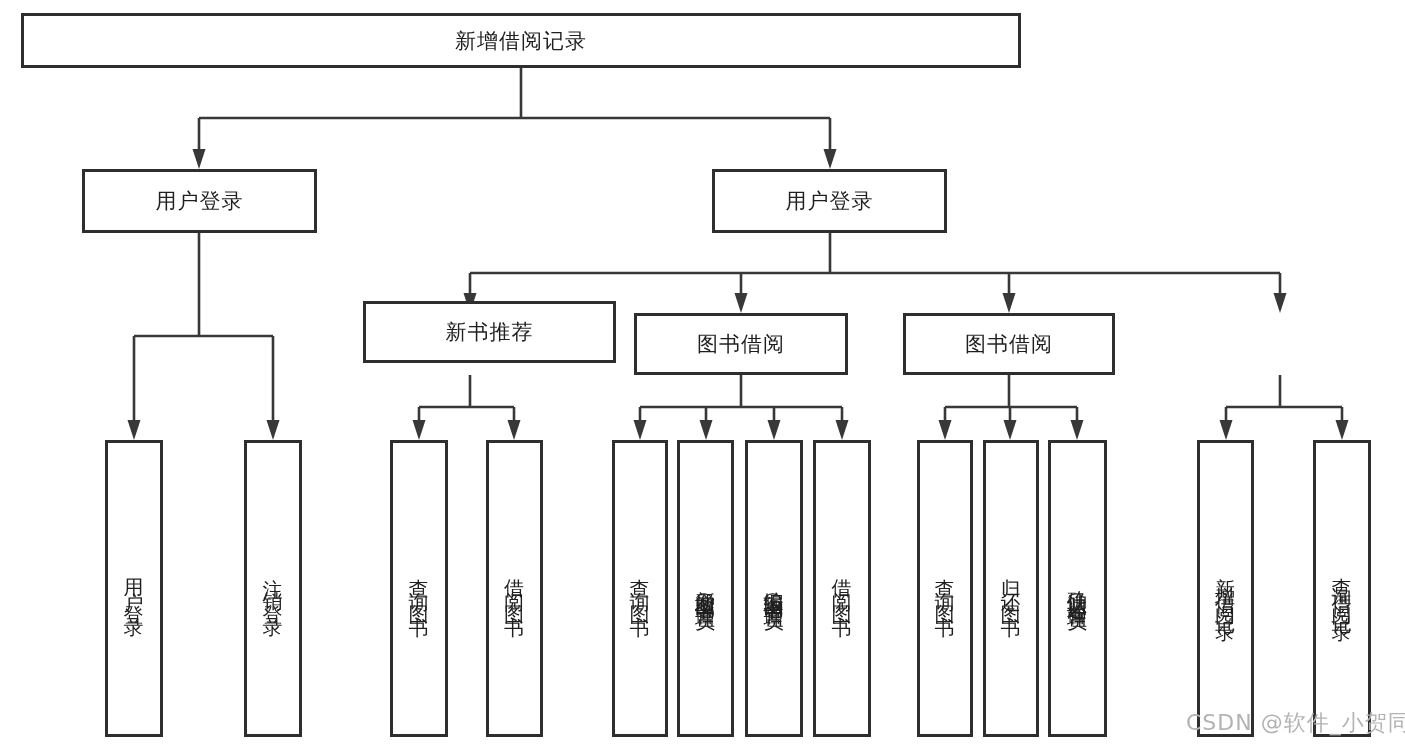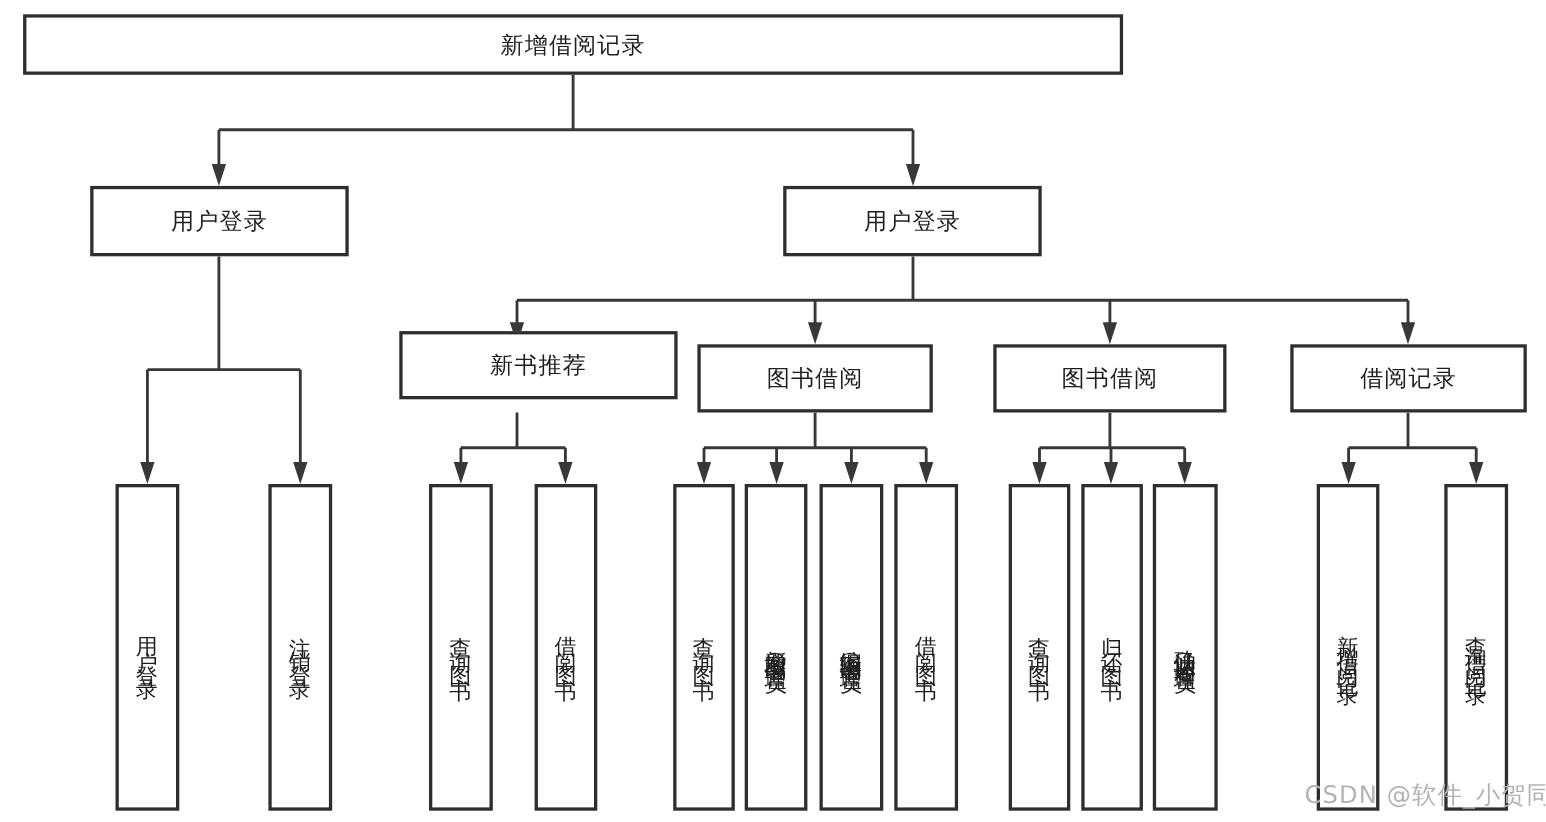--- a/index.html
+++ b/index.html
@@ -114,23 +114,20 @@
 
   <div class="box hbox" style="left:363px;top:301px;width:253px;height:62px;">
     <span>新书推荐</span>
   </div>
   <div class="box hbox" style="left:634px;top:313px;width:214px;height:62px;text-align:center;">
     <span>图书借阅</span>
   </div>
   <div class="box hbox" style="left:903px;top:313px;width:212px;height:62px;">
     <span>图书借阅</span>
   </div>
-  <div class="box hbox" style="left:1173px;top:313px;width:215px;height:62px;">
-    <span>借阅记录</span>
-  </div>
 
   <div class="box vbox" style="left:105px;top:440px;width:58px;height:297px;">
     <span class="vtext">用户登录</span>
   </div>
   <div class="box vbox" style="left:244px;top:440px;width:58px;height:297px;">
     <span class="vtext">注销登录</span>
   </div>
 
   <div class="box vbox" style="left:390px;top:440px;width:58px;height:297px;">
     <span class="vtext">查询图书</span>

